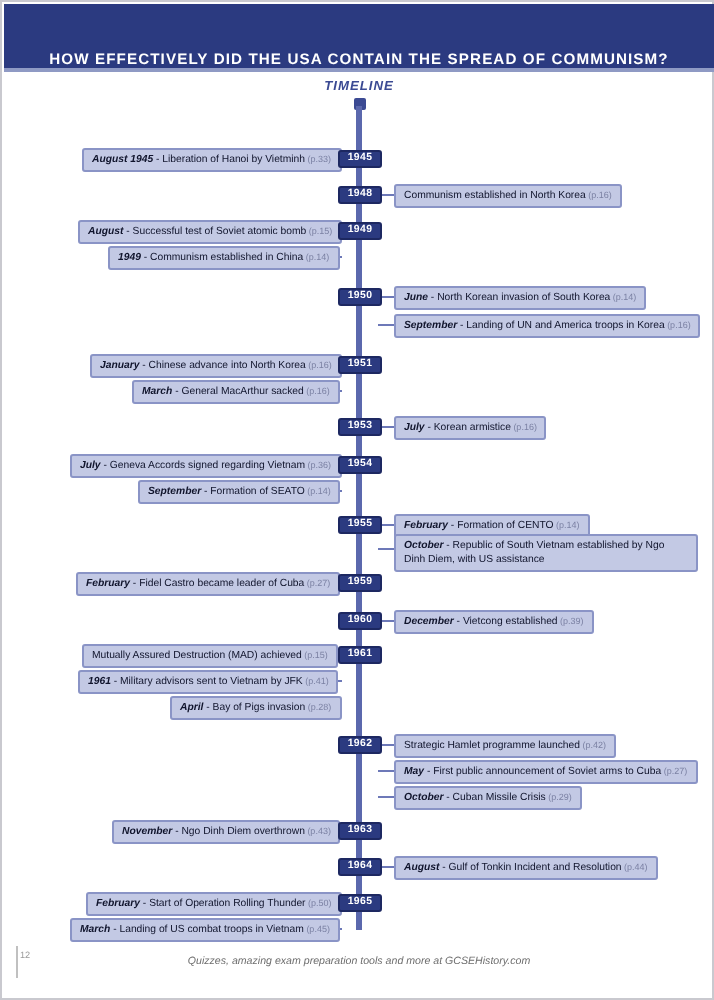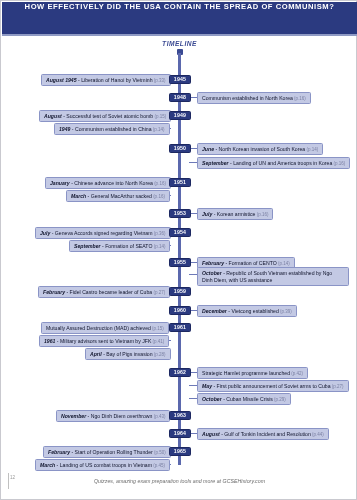--- a/index.html
+++ b/index.html
@@ -26,21 +26,21 @@
   }
 
   
   #header-band {
     position: absolute;
     left: 1px; top: 1px;
     width: 355px;
     height: 32px;
     background: #2b3a80;
     display: flex;
-    align-items: flex-start;
+    align-items: flex-end;
     justify-content: center;
   }
   #header-title {
     color: #ffffff;
     font-size: 7.6px;
     font-weight: bold;
     letter-spacing: 0.55px;
     text-align: center;
     white-space: nowrap;
   }

